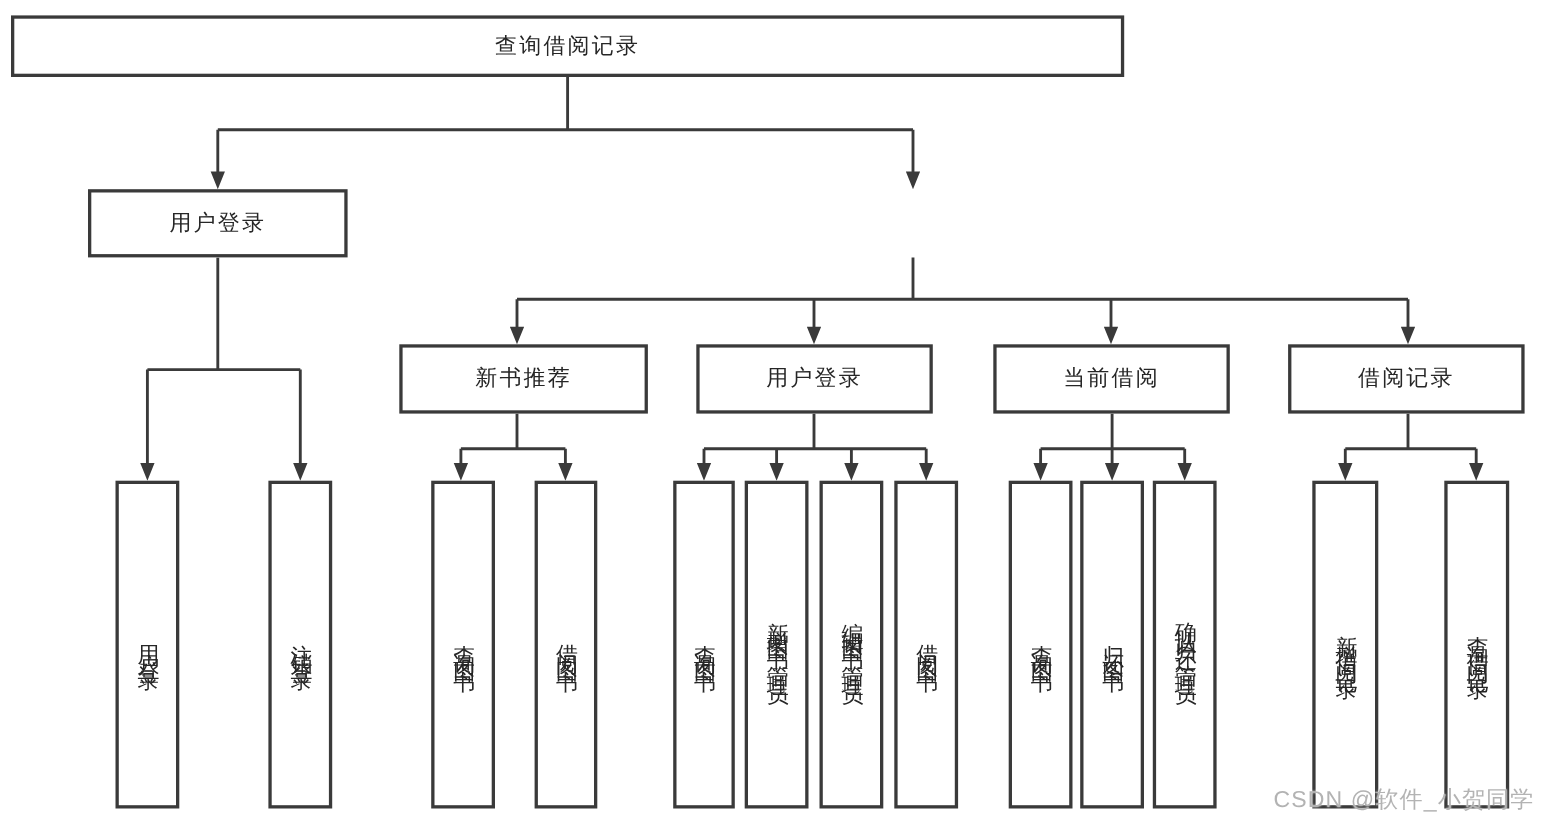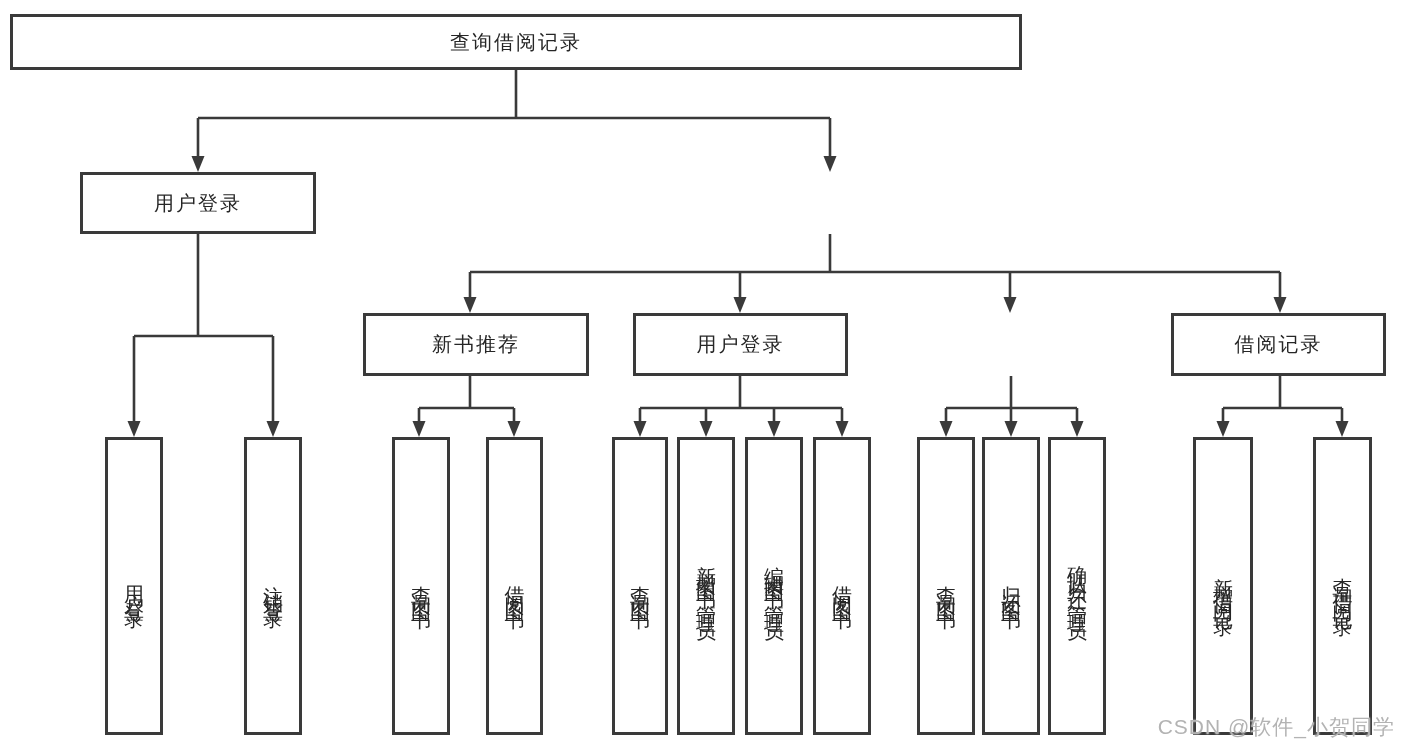--- a/index.html
+++ b/index.html
@@ -75,20 +75,21 @@
       M1216.5 421 L1229.5 421 L1223 437 Z
       M1335.5 421 L1348.5 421 L1342 437 Z"></path>
   </svg>
 
   <div class="box" style="left:10px;top:14px;width:1012px;height:56px">查询借阅记录</div>
 
   <div class="box" style="left:80px;top:172px;width:236px;height:62px">用户登录</div>
 
   <div class="box" style="left:363px;top:313px;width:226px;height:63px">新书推荐</div>
   <div class="box" style="left:633px;top:313px;width:215px;height:63px">用户登录</div>
+  <div class="box" style="left:903px;top:313px;width:215px;height:63px">当前借阅</div>
   <div class="box" style="left:1171px;top:313px;width:215px;height:63px">借阅记录</div>
 
   <div class="box leaf" style="left:105px;top:437px;width:58px;height:298px">用户登录</div>
   <div class="box leaf" style="left:244px;top:437px;width:58px;height:298px">注销登录</div>
 
   <div class="box leaf" style="left:392px;top:437px;width:58px;height:298px">查询图书</div>
   <div class="box leaf" style="left:486px;top:437px;width:57px;height:298px">借阅图书</div>
 
   <div class="box leaf" style="left:612px;top:437px;width:56px;height:298px">查询图书</div>
   <div class="box leaf" style="left:677px;top:437px;width:58px;height:298px">新增图书（管理员）</div>

